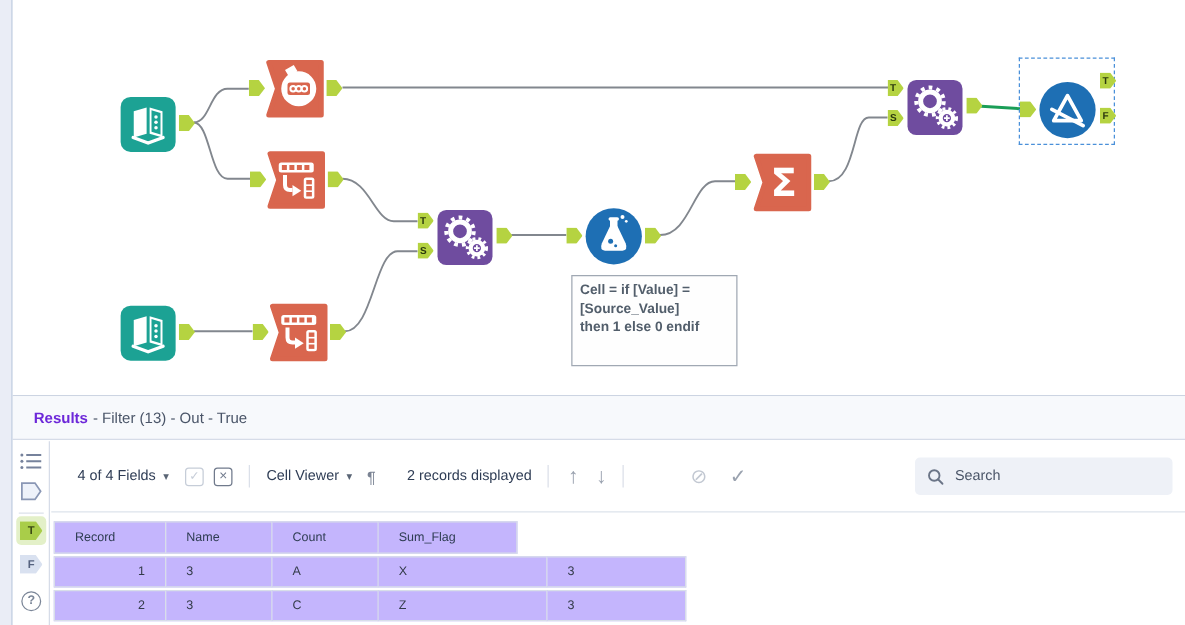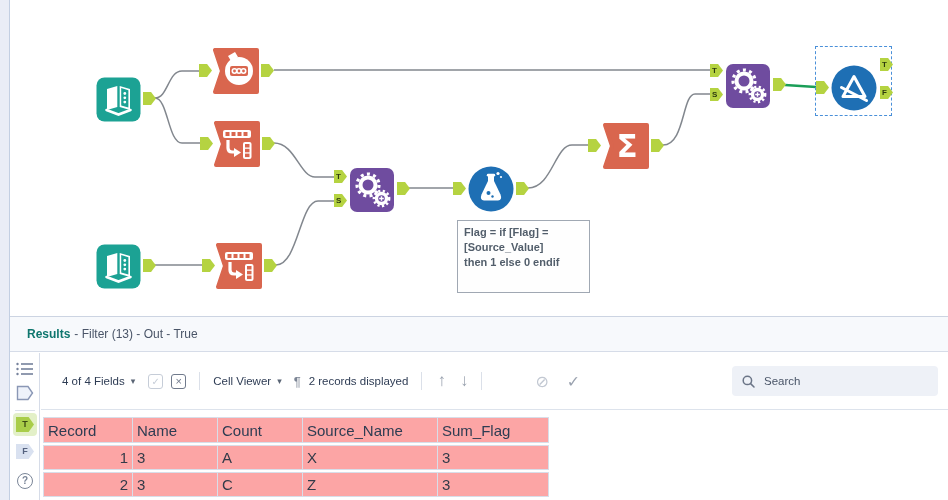--- a/index.html
+++ b/index.html
@@ -25,21 +25,21 @@
                 padding: 4px 6px; }
   .ann-formula { left: 457px; top: 220px; width: 133px; height: 73px; }
   .ann-filter  { left: 817px; top: 117px; width: 88px; height: 46px; }
 
   
   .results { position: absolute; left: 10px; top: 316px; width: 938px; height: 184px;
              border-top: 1px solid #ccd4e2; background: #fff; }
   .results-header { height: 35px; border-bottom: 1px solid #d6dce8; background: #f7f9fc;
                     display: flex; align-items: center; padding-left: 17px;
                     font-size: 12px; color: #4a5568; }
-  .results-header b { color: #0f766e; margin-right: 4px; }
+  .results-header b { color: #6d28d9; margin-right: 4px; }
   .results-body { position: absolute; top: 36px; left: 0; right: 0; bottom: 0; }
   .rsidebar { position: absolute; left: 0; top: 0; width: 30px; height: 100%;
               border-right: 1px solid #d6dce8; }
   .rs-icon { position: absolute; left: 0; width: 30px; display: flex; justify-content: center; }
   .rs-divider { position: absolute; left: 5px; top: 57px; width: 20px; height: 1px; background: #dce1ea; }
   .t-highlight { width: 24px; height: 23px; background: #e3f0c8; border-radius: 4px;
                  display: flex; align-items: center; justify-content: center; }
   .pent { width: 18px; height: 15px; clip-path: polygon(0 0, 70% 0, 100% 50%, 70% 100%, 0 100%);
           font-size: 9px; font-weight: bold; text-align: center; line-height: 15px; }
   .pent-t { background: #a9cd49; color: #3c4a14; }
@@ -62,22 +62,22 @@
   .glyph-block { color: #c2c8d2; margin-left: 40px; }
   .glyph-check { margin-left: 18px; }
   .searchbox { margin-left: auto; margin-right: 2px; width: 206px; height: 30px; background: #eef1f7;
                border-radius: 4px; display: flex; align-items: center; padding: 0 10px; }
   .searchbox input { border: none; background: transparent; outline: none; font-size: 11.5px;
                      color: #3f4a5a; width: 160px; margin-left: 7px;
                      font-family: "Liberation Sans", sans-serif; }
   .searchbox input::placeholder { color: #4a5568; opacity: 1; }
   .rtable { margin: 7px 0 0 2px; }
   .trow { display: flex; margin-bottom: 2px; }
-  .tcell { height: 25px; background: #fca5a5; border: 1px solid #d8dee9; border-left: none;
-           display: flex; align-items: center; padding: 0 4px; font-size: 15px; color: #333b49;
+  .tcell { height: 25px; background: #c4b5fd; border: 1px solid #d8dee9; border-left: none;
+           display: flex; align-items: center; padding: 0 16px; font-size: 10px; color: #333b49;
            overflow: hidden; white-space: nowrap; }
   .tcell:first-child { border-left: 1px solid #d8dee9; }
   .th .tcell { height: 26px; color: #2e3c52; }
   .c0 { width: 90px; } .c1 { width: 85px; } .c2 { width: 85px; } .c3 { width: 135px; } .c4 { width: 111px; }
   .num-right { justify-content: flex-end; }
 </style>
 </head>
 <body>
 
 <div class="app">
@@ -236,21 +236,21 @@
     <div class="anchor" style="left:588px;top:139px;"></div>
     <div class="anchor" style="left:651px;top:139px;"></div>
     <div class="anchor" style="left:710px;top:64px;">T</div>
     <div class="anchor" style="left:710px;top:88px;">S</div>
     <div class="anchor" style="left:773px;top:78px;"></div>
     <div class="anchor" style="left:816px;top:81px;"></div>
     <div class="anchor" style="left:880px;top:58px;">T</div>
     <div class="anchor" style="left:880px;top:86px;">F</div>
 
     <div class="annotation ann-formula">
-      <div>Flag = if [Flag] =</div>
+      <div>Cell = if [Value] =</div>
       <div>[Source_Value]</div>
       <div>then 1 else 0 endif</div>
     </div>
   </div>
 
   <div class="results">
     <div class="results-header">
       <b>Results</b>
       <span>- Filter (13) - Out - True</span>
     </div>
@@ -290,42 +290,41 @@
       <div class="rmain">
         <div class="rtoolbar">
           <span class="tb-label">4 of 4 Fields</span>
           <span class="caret">▾</span>
           <span class="cb cb-check">✓</span>
           <span class="cb cb-x">×</span>
           <span class="tb-sep"></span>
           <span class="tb-label">Cell Viewer</span>
           <span class="caret">▾</span>
           <span class="pilcrow">¶</span>
-          <span class="tb-label" style="margin-left:8px;text-align:center;">2 records displayed</span>
+          <span class="tb-label" style="margin-left:25px;text-align:center;">2 records displayed</span>
           <span class="tb-sep"></span>
           <span class="tb-arrow" style="margin-left:2px;">↑</span>
           <span class="tb-arrow">↓</span>
           <span class="tb-sep"></span>
           <span class="tb-glyph glyph-block">⊘</span>
           <span class="tb-glyph glyph-check">✓</span>
           <div class="searchbox">
             <svg width="13" height="13" viewBox="0 0 13 13">
               <circle cx="5.4" cy="5.4" r="4.2" stroke="#6b7587" stroke-width="1.5" fill="none"></circle>
               <line x1="8.6" y1="8.6" x2="12" y2="12" stroke="#6b7587" stroke-width="1.5" stroke-linecap="round"></line>
             </svg>
             <input type="text" placeholder="Search" style="">
           </div>
         </div>
 
         <div class="rtable">
           <div class="trow th">
             <div class="tcell c0">Record</div>
             <div class="tcell c2">Name</div>
             <div class="tcell c1">Count</div>
-            <div class="tcell c3">Source_Name</div>
             <div class="tcell c4">Sum_Flag</div>
           </div>
           <div class="trow">
             <div class="tcell c0 num-right">1</div>
             <div class="tcell c1">3</div>
             <div class="tcell c2">A</div>
             <div class="tcell c3">X</div>
             <div class="tcell c4">3</div>
           </div>
           <div class="trow">

